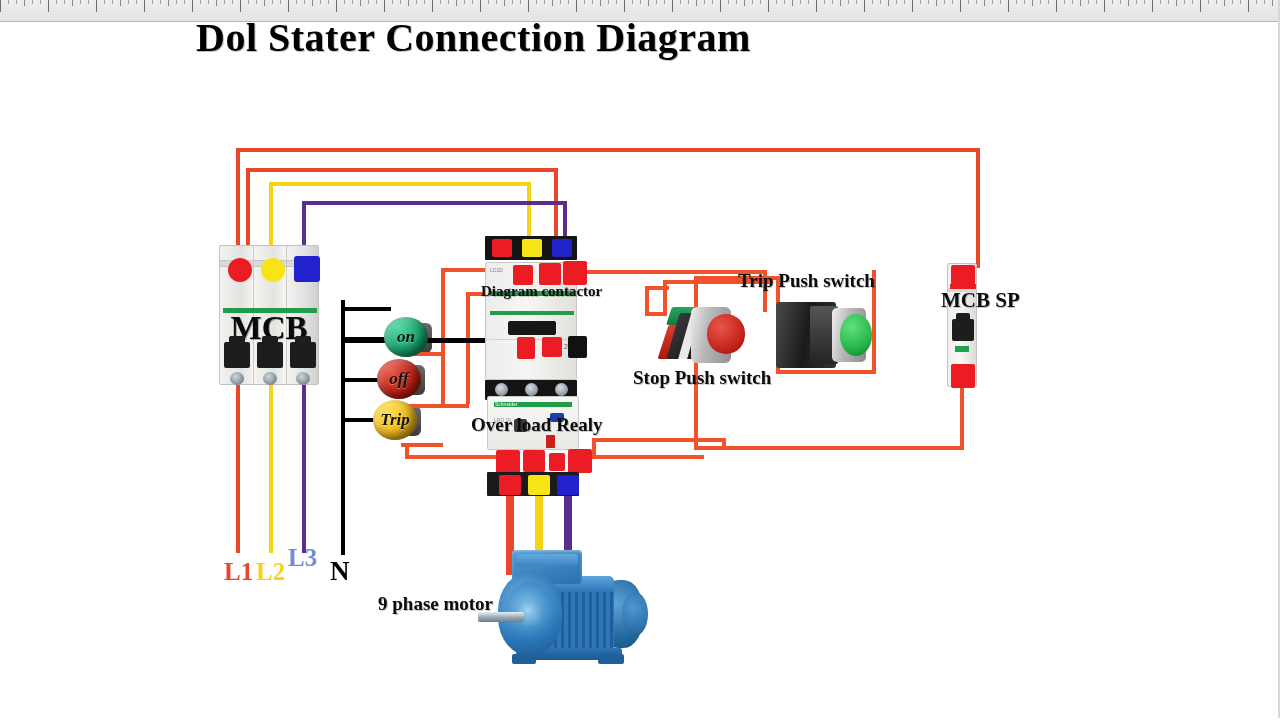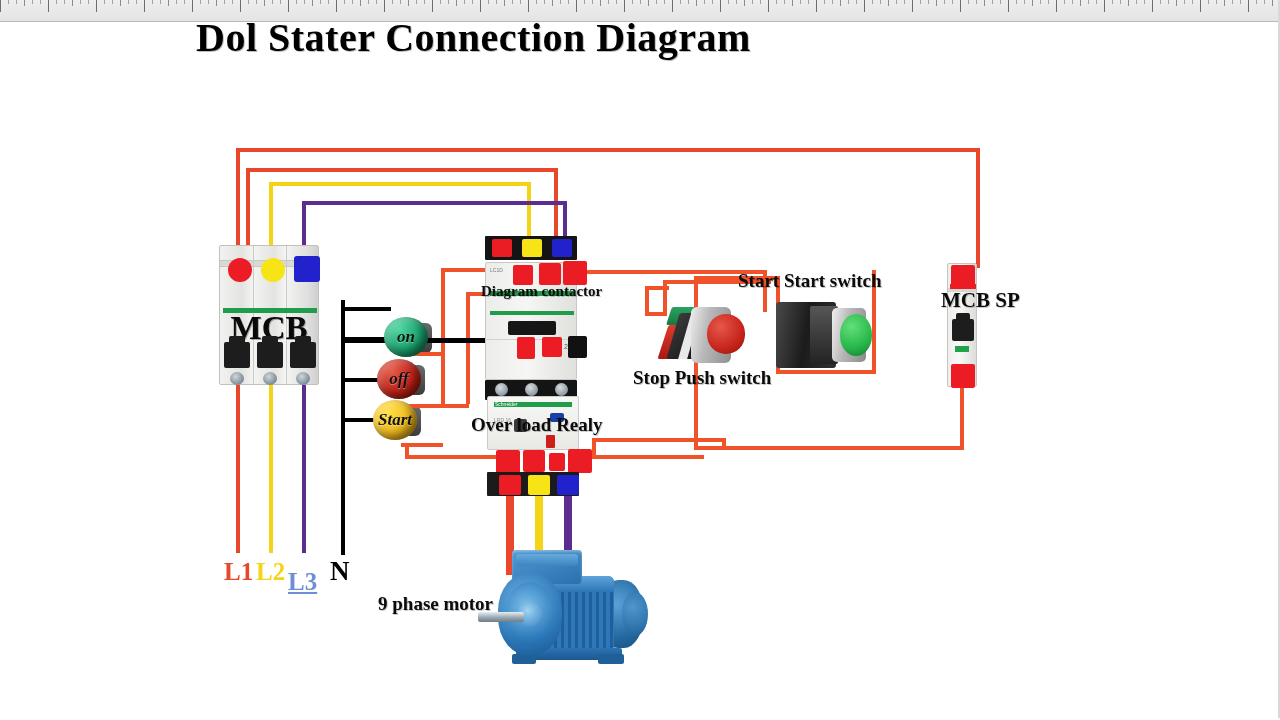--- a/index.html
+++ b/index.html
@@ -451,21 +451,21 @@
   <div class="txt">on</div>
 </div>
 <div class="lamp" id="lamp-off" style="left:377px;top:359px;">
   <div class="barrel"></div>
   <div class="body"></div>
   <div class="txt">off</div>
 </div>
 <div class="lamp" id="lamp-trip" style="left:373px;top:400px;">
   <div class="barrel"></div>
   <div class="body"></div>
-  <div class="txt">Start</div>
+  <div class="txt">Trip</div>
 </div>
 
 <div id="ct-topbar"></div>
 <div class="term-sq" style="left:492px;top:239px;width:20px;height:18px;background:#ec1c24;"></div>
 <div class="term-sq" style="left:522px;top:239px;width:20px;height:18px;background:#f7e417;"></div>
 <div class="term-sq" style="left:552px;top:239px;width:20px;height:18px;background:#2222cc;"></div>
 
 <div id="contactor">
   <div class="brand">LC1D</div>
   <div class="gband"></div>
@@ -546,21 +546,21 @@
   <div class="footl"></div>
   <div class="footr"></div>
   <div class="frontbell"></div>
   <div class="frontbell2"></div>
   <div class="hub"></div>
   <div class="shaft"></div>
 </div>
 
 <div class="dlabel" style="left:481px;top:283px;font-size:15px;">Diagram contactor</div>
 <div class="dlabel" style="left:471px;top:414px;font-size:19px;">Over load Realy</div>
-<div class="dlabel" style="left:738px;top:270px;font-size:19px;">Start Start switch</div>
+<div class="dlabel" style="left:738px;top:270px;font-size:19px;">Trip Push switch</div>
 <div class="dlabel" style="left:633px;top:367px;font-size:19px;">Stop Push switch</div>
 <div class="dlabel" style="left:941px;top:288px;font-size:21px;">MCB SP</div>
 <div class="dlabel" style="left:378px;top:593px;font-size:19px;">9 phase motor</div>
 
 <div class="phase-lbl" style="left:224px;top:558px;color:#e8472b;">L1</div>
 <div class="phase-lbl" style="left:256px;top:558px;color:#f5d416;">L2</div>
-<div class="phase-lbl" style="left:288px;top:568px;color:#6e8fd6;text-decoration:underline;">L3</div>
+<div class="phase-lbl" style="left:288px;top:544px;color:#6e8fd6;">L3</div>
 <div class="phase-lbl" style="left:330px;top:556px;color:#000;font-size:27px;">N</div>
 
 </body></html>

